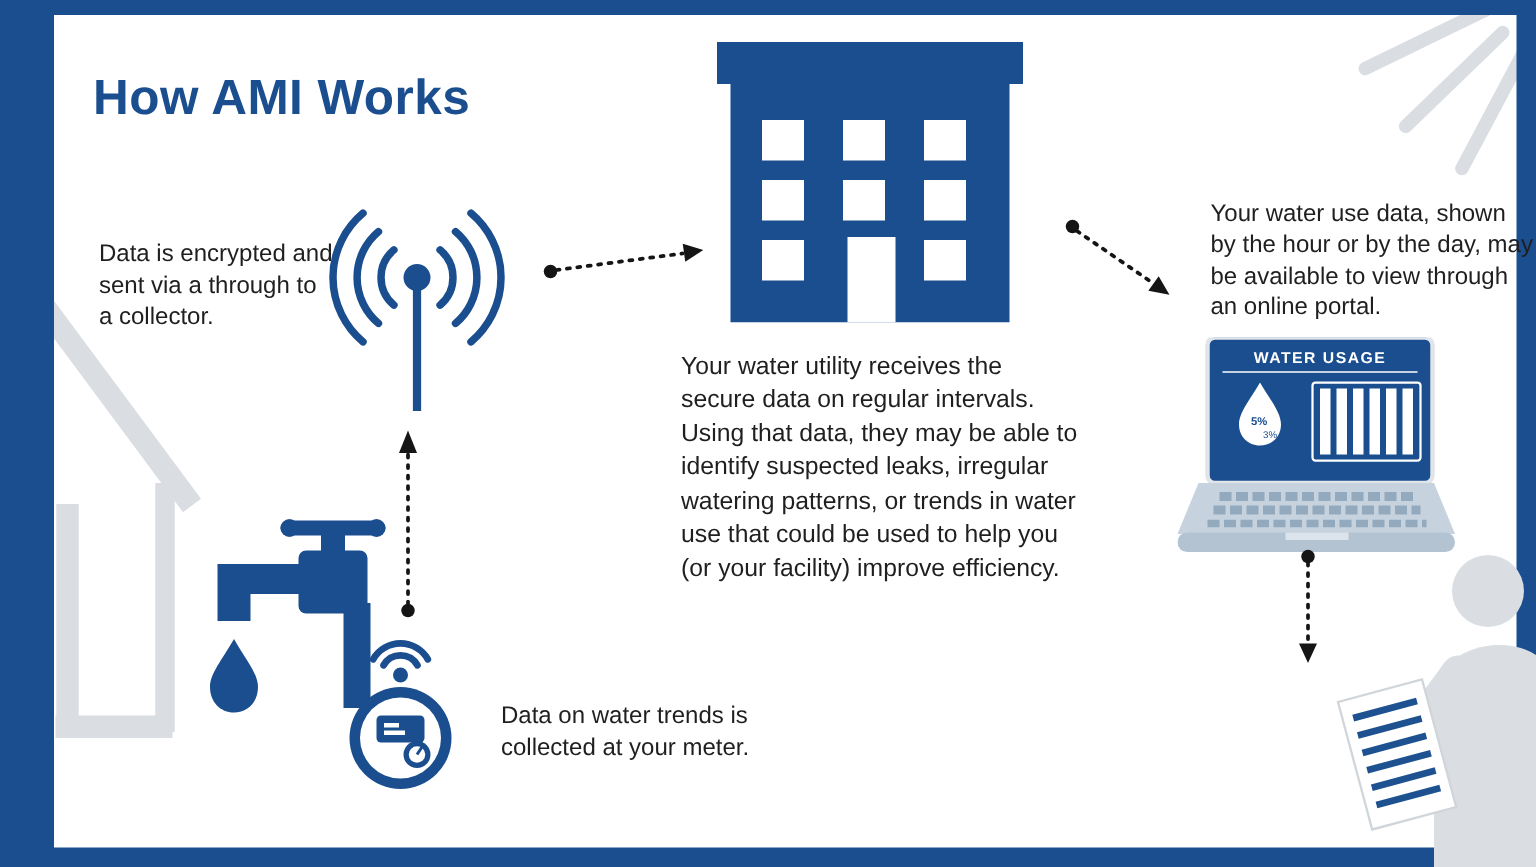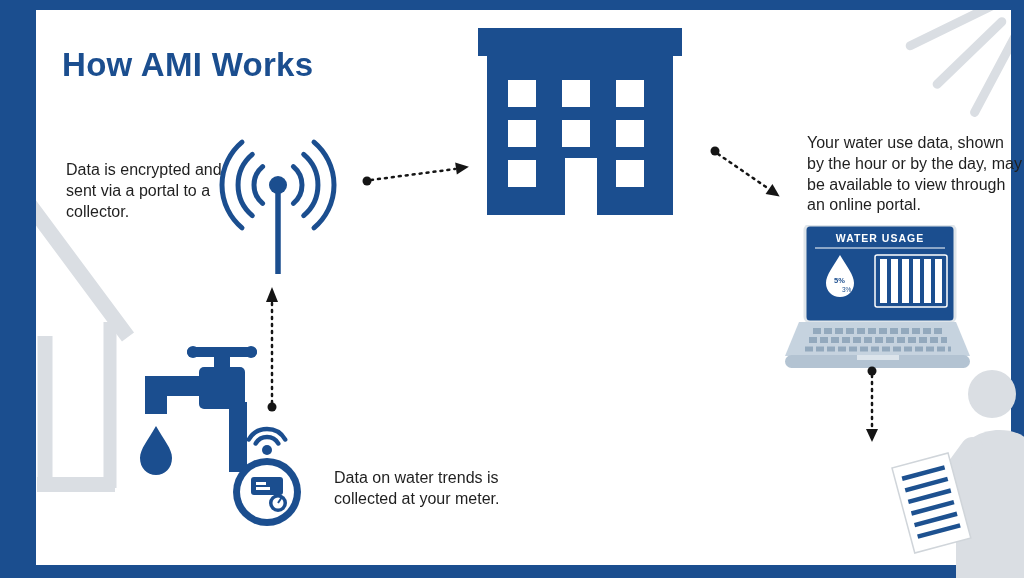--- a/index.html
+++ b/index.html
@@ -78,21 +78,22 @@
         <line x1="7" y1="37" x2="51" y2="37"></line>
         <line x1="7" y1="49" x2="51" y2="49"></line>
         <line x1="7" y1="61" x2="51" y2="61"></line>
         <line x1="7" y1="73" x2="51" y2="73"></line>
       </g>
     </g>
   </svg>
 
   <h1 class="page-title">How AMI Works</h1>
 
-  <p class="caption" id="cap-collector">Data is encrypted and sent via a portal to a collector.</p>
+  <p class="caption" id="cap-collector">Data is encrypted and sent via a through to a collector.</p>
+  <p class="caption" id="cap-utility">Your water utility receives the secure data on regular intervals. Using that data, they may be able to identify suspected leaks, irregular watering patterns, or trends in water use that could be used to help you (or your facility) improve efficiency.</p>
   <p class="caption" id="cap-portal">Your water use data, shown by the hour or by the day, may be available to view through an online portal.</p>
   <p class="caption" id="cap-meter">Data on water trends is collected at your meter.</p>
 
   <svg id="antenna" class="icon-svg" width="155" height="142" viewBox="0 0 155 142">
     <g stroke="#1b4e8f" stroke-width="5" fill="none" stroke-linecap="round">
       <path d="M93.4,31.6 A24,24 0 0 1 93.4,68.4"></path>
       <path d="M103.7,19.4 A40,40 0 0 1 103.7,80.6"></path>
       <path d="M114,7.1 A56,56 0 0 1 114,92.9"></path>
       <path d="M62.6,31.6 A24,24 0 0 0 62.6,68.4"></path>
       <path d="M52.3,19.4 A40,40 0 0 0 52.3,80.6"></path>

